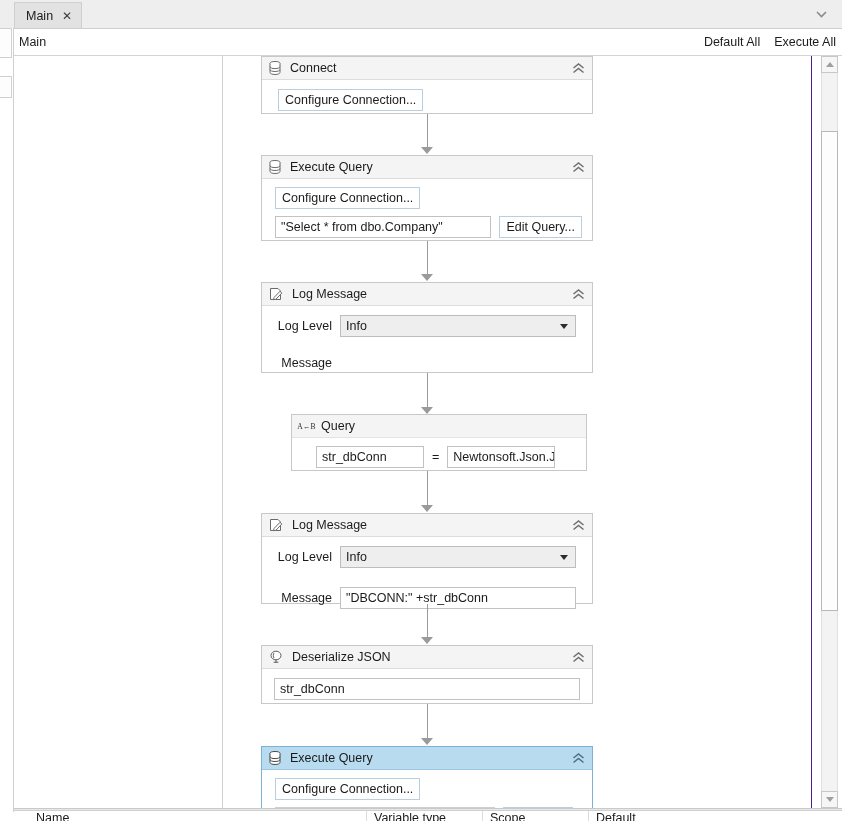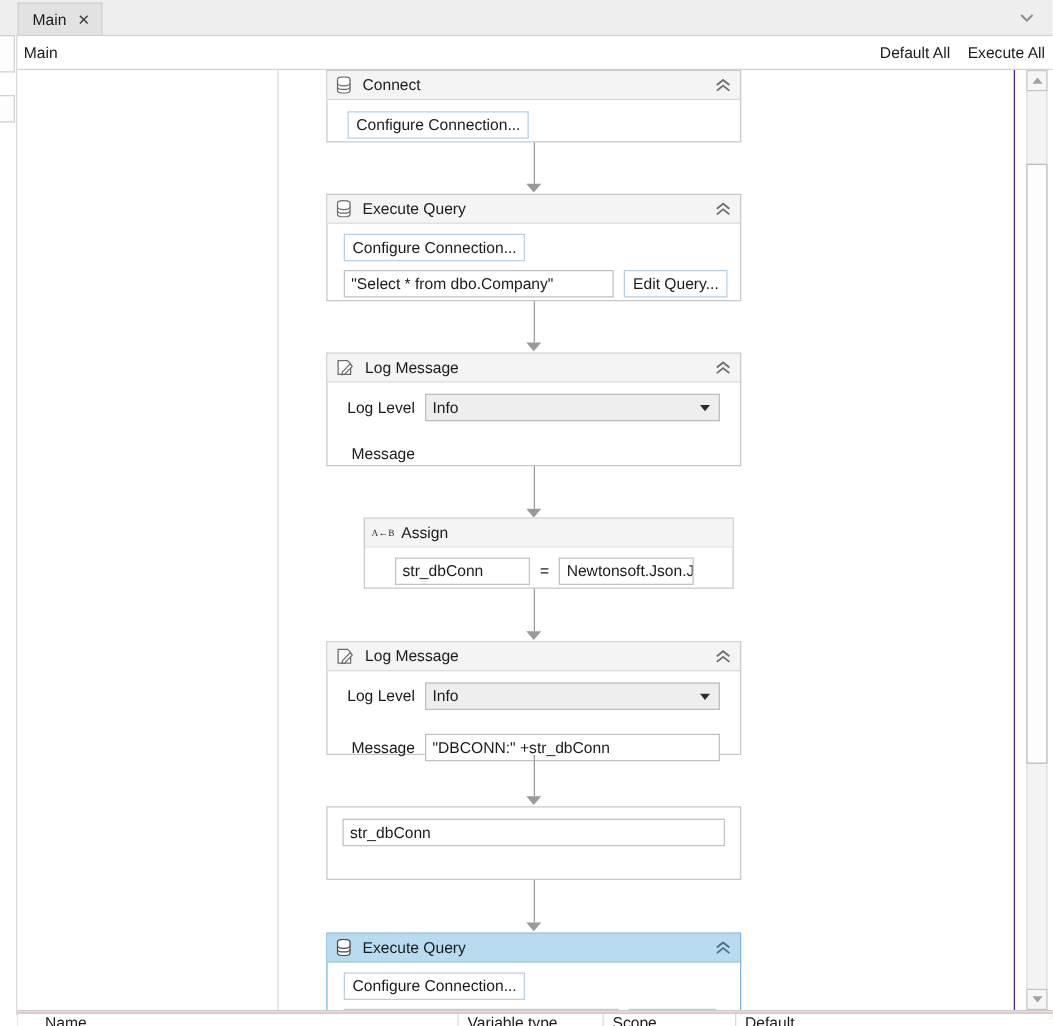--- a/index.html
+++ b/index.html
@@ -283,21 +283,21 @@
       </div>
 
       <div class="conn" style="left:204px;top:317px;height:34px;"></div>
       <div class="conn-arrow" style="left:198px;top:351px;"></div>
 
       <div class="node plain" style="left:68px;top:358px;width:296px;height:57px;">
         <div class="node-head" style="background:#f4f4f4;">
           <span class="icn" style="width:15px;">
             <span style="font-size:7.5px;color:#2b2b2b;letter-spacing:.2px;font-family:Liberation Serif, serif;">A←B</span>
           </span>
-          <span class="node-title" style="margin-left:7px;">Assign</span>
+          <span class="node-title" style="margin-left:7px;">Query</span>
         </div>
         <div class="node-body" style="padding:8px 10px 8px 24px;">
           <div class="row" style="gap:5px;">
             <span class="txt-field" style="width:108px;">str_dbConn</span>
             <span class="eq">=</span>
             <span class="txt-field" style="width:108px;">Newtonsoft.Json.J:</span>
           </div>
         </div>
       </div>
 
@@ -332,20 +332,37 @@
             <span class="row-label">Message</span>
             <span class="txt-field" style="width:236px;">"DBCONN:" +str_dbConn</span>
           </div>
         </div>
       </div>
 
       <div class="conn" style="left:204px;top:548px;height:33px;"></div>
       <div class="conn-arrow" style="left:198px;top:581px;"></div>
 
       <div class="node" style="left:38px;top:589px;width:332px;height:59px;">
+        <div class="node-head">
+          <span class="icn">
+            <svg width="14" height="14" viewBox="0 0 14 14" aria-hidden="true">
+              <ellipse cx="7" cy="5.5" rx="5" ry="4.3" fill="#fff" stroke="#5f5f5f" stroke-width="1"></ellipse>
+              <path d="M5.2 3 C4 3.9 4 7.1 5.2 8" fill="none" stroke="#5f5f5f" stroke-width="1"></path>
+              <path d="M7 9.8 V13" stroke="#5f5f5f" stroke-width="1"></path>
+              <path d="M4.6 12.2 H9.4" stroke="#5f5f5f" stroke-width="1"></path>
+            </svg>
+          </span>
+          <span class="node-title">Deserialize JSON</span>
+          <span class="node-chev">
+            <svg width="13" height="11" viewBox="0 0 13 11" aria-hidden="true">
+              <path d="M1.5 5 L6.5 1 L11.5 5" fill="none" stroke="#6f6f6f" stroke-width="1.5"></path>
+              <path d="M1.5 9.5 L6.5 5.5 L11.5 9.5" fill="none" stroke="#6f6f6f" stroke-width="1.5"></path>
+            </svg>
+          </span>
+        </div>
         <div class="node-body" style="padding:9px 12px 9px 12px;">
           <div class="txt-field" style="width:100%;">str_dbConn</div>
         </div>
       </div>
 
       <div class="conn" style="left:204px;top:648px;height:34px;"></div>
       <div class="conn-arrow" style="left:198px;top:682px;"></div>
 
       <div class="node selected" style="left:38px;top:690px;width:332px;height:90px;">
         <div class="node-head">

